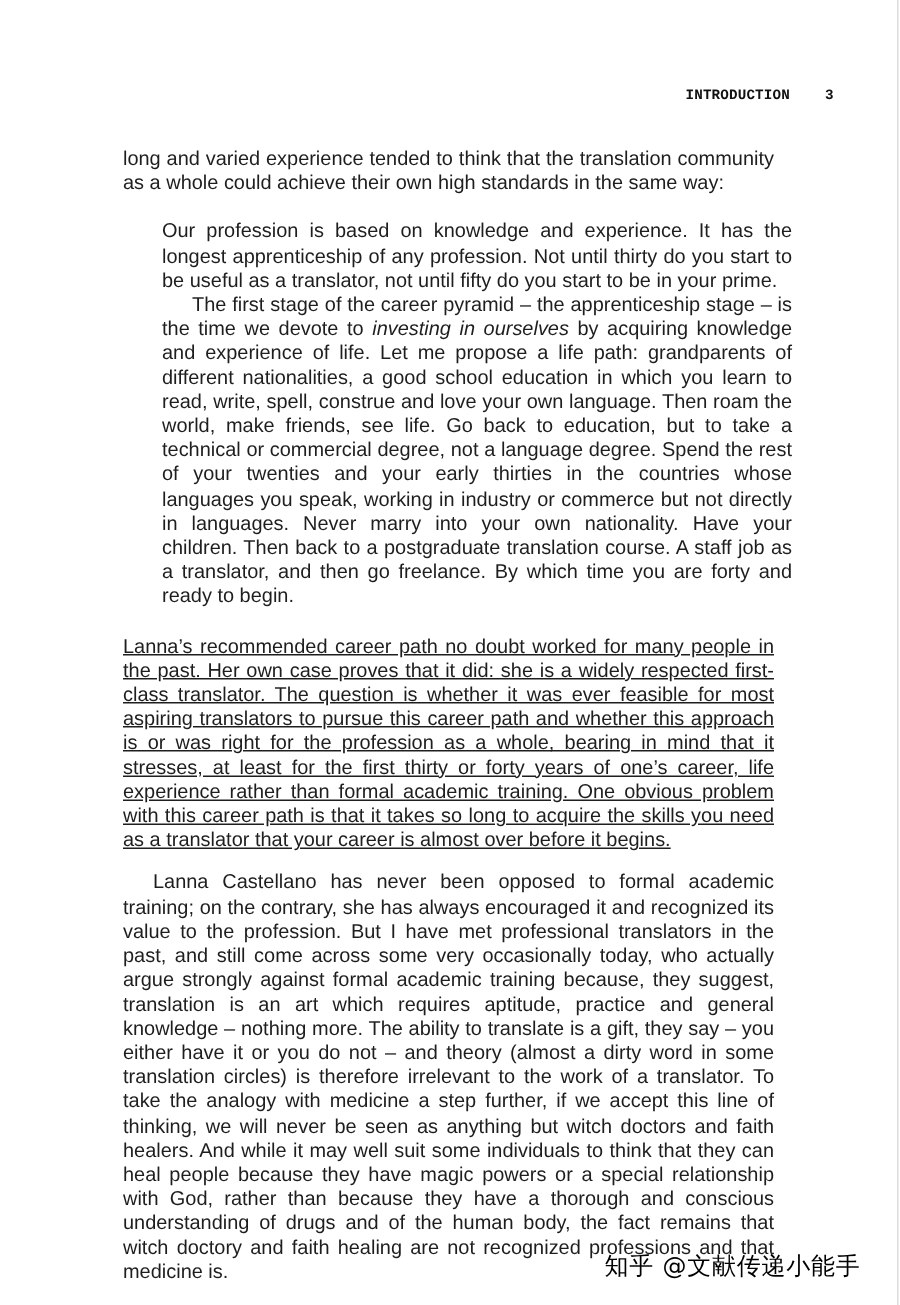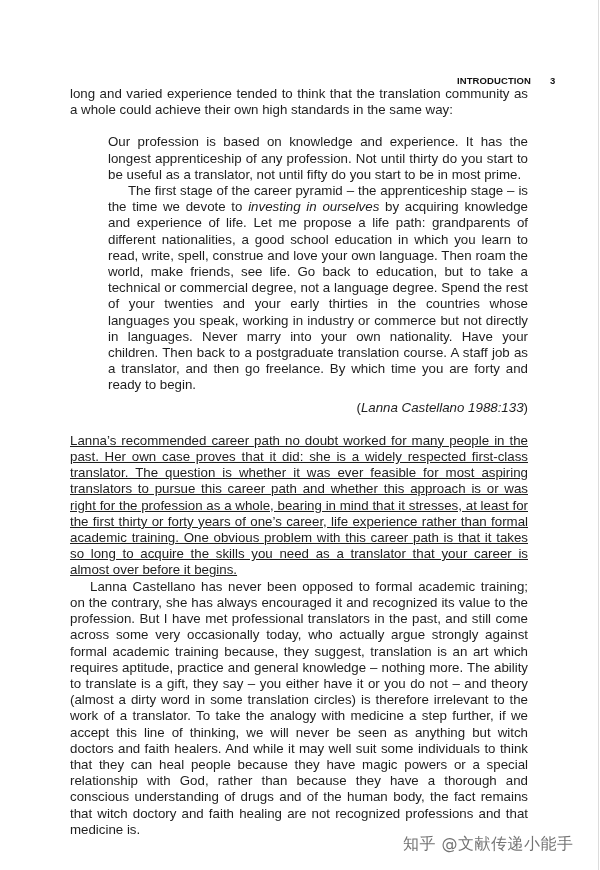--- a/index.html
+++ b/index.html
@@ -8,65 +8,64 @@
       background: #ffffff; position: relative;
       font-family: "Liberation Sans", sans-serif;
       color: #1e1e1e;
     }
     .right-edge {
       position: absolute; top: 0; right: 1px; width: 1px; height: 870px;
       background: #dcdcdc;
     }
     .running-head {
       position: absolute; top: 58px; left: 0; width: 600px; height: 14px;
-      font-family: Liberation Sans, sans-serif; font-weight: bold;
-      font-size: 9.5px; letter-spacing: 0.1px; color: #111; margin-top: 17px;
+      font-family: Liberation Mono, monospace; font-weight: bold;
+      font-size: 9.5px; letter-spacing: 0.1px; color: #111;
     }
     .running-head .title { position: absolute; left: 457px; top: 0; }
     .running-head .pageno { position: absolute; left: 550px; top: 0; }
     .text {
       position: absolute; left: 70px; top: 86px; width: 458px;
       font-size: 13.3px; line-height: 16.2px; text-align: justify;
       hyphens: manual;
     }
-    .text p { margin: 0; }
+    .text p { margin: 12px; }
     .indent { text-indent: 20px; }
     .quote {
       margin: 16px 0 0 38px !important;
       width: 420px;
     }
     .quote p { margin: 0; }
     .cite {
       text-align: right; margin-top: 6px !important;
     }
     .cite i { font-style: italic; }
     .after-quote { margin-top: 17px !important; text-decoration: underline; }
     em { }
     .watermark {
       position: absolute; left: 403px; top: 834px;
       font-family: "DejaVu Sans", sans-serif; font-size: 16px;
-      color: #737373; letter-spacing: 0.5px;
+      color: #000000; letter-spacing: 0.5px;
     }
   </style>
 </head>
 <body>
 
 <div class="right-edge"></div>
 
 <div class="running-head">
   <span class="title">INTRODUCTION</span>
   <span class="pageno">3</span>
 </div>
 
 <div class="text">
   <p>long and varied experience tended to think that the translation community as a whole could achieve their own high standards in the same way:</p>
 
   <div class="quote">
-    <p>Our profession is based on knowledge and experience. It has the longest apprenticeship of any profession. Not until thirty do you start to be useful as a translator, not until fifty do you start to be in most prime.</p>
+    <p>Our profession is based on knowledge and experience. It has the longest apprenticeship of any profession. Not until thirty do you start to be useful as a translator, not until fifty do you start to be in your prime.</p>
     <p class="indent"><span>The first stage of the career pyramid – the apprenticeship stage – is the time we devote to </span><em>investing in ourselves</em><span> by acquiring knowledge and experience of life. Let me propose a life path: grandparents of different nationalities, a good school education in which you learn to read, write, spell, construe and love your own language. Then roam the world, make friends, see life. Go back to education, but to take a technical or commer­cial degree, not a language degree. Spend the rest of your twenties and your early thirties in the countries whose languages you speak, working in industry or commerce but not directly in languages. Never marry into your own nationality. Have your children. Then back to a postgraduate transla­tion course. A staff job as a translator, and then go freelance. By which time you are forty and ready to begin.</span></p>
-    <p class="cite"><span>(</span><i>Lanna Castellano 1988:133</i><span>)</span></p>
   </div>
 
   <p class="after-quote">Lanna’s recommended career path no doubt worked for many people in the past. Her own case proves that it did: she is a widely respected first-class translator. The question is whether it was ever feasible for most aspiring trans­lators to pursue this career path and whether this approach is or was right for the profession as a whole, bearing in mind that it stresses, at least for the first thirty or forty years of one’s career, life experience rather than formal academic training. One obvious problem with this career path is that it takes so long to acquire the skills you need as a translator that your career is almost over before it begins.</p>
   <p class="indent">Lanna Castellano has never been opposed to formal academic training; on the contrary, she has always encouraged it and recognized its value to the pro­fession. But I have met professional translators in the past, and still come across some very occasionally today, who actually argue strongly against formal aca­demic training because, they suggest, translation is an art which requires aptitude, practice and general knowledge – nothing more. The ability to translate is a gift, they say – you either have it or you do not – and theory (almost a dirty word in some translation circles) is therefore irrelevant to the work of a translator. To take the analogy with medicine a step further, if we accept this line of thinking, we will never be seen as anything but witch doctors and faith healers. And while it may well suit some individuals to think that they can heal people because they have magic powers or a special relationship with God, rather than because they have a thorough and conscious understanding of drugs and of the human body, the fact remains that witch doctory and faith healing are not recognized professions and that medicine is.</p>
 </div>
 
 <div class="watermark">知乎 @文献传递小能手</div>
 
 </body></html>

